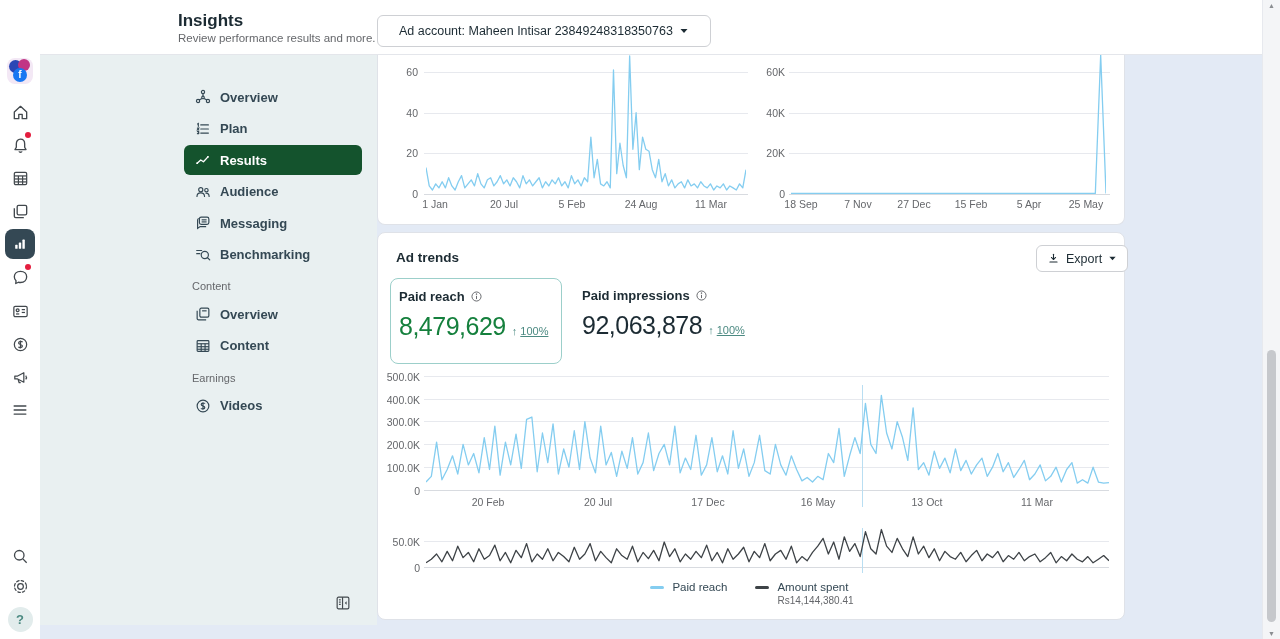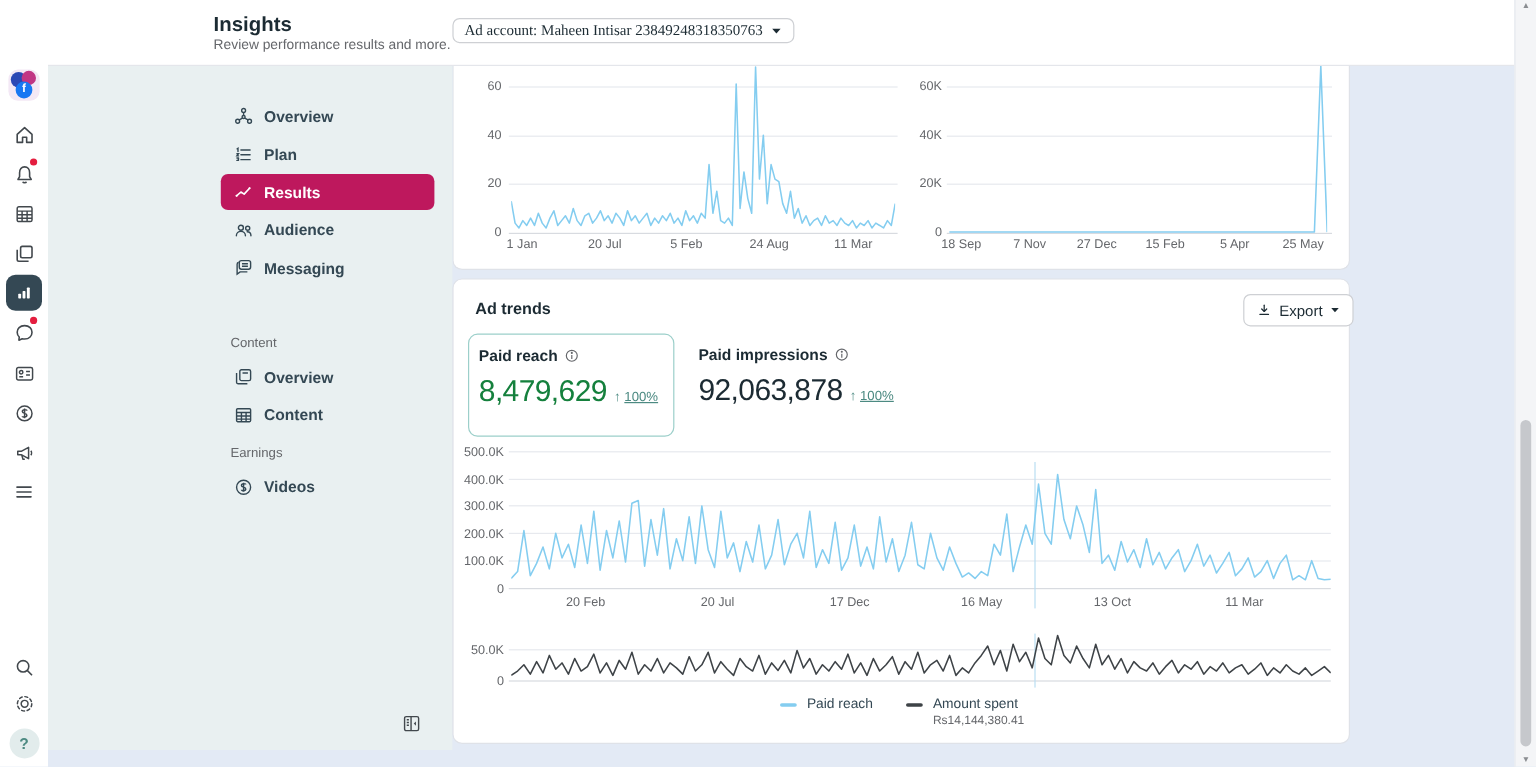--- a/index.html
+++ b/index.html
@@ -9,40 +9,40 @@
   .card { background:#fff; border:1px solid #dfe2e8; }
   .grid-line { position:absolute; height:1px; background:#e7e9ee; }
   .ylab { position:absolute; font-size:10.5px; color:#65676b; text-align:right; }
   .xlab { position:absolute; font-size:10.5px; color:#65676b; transform:translateX(-50%); white-space:nowrap; }
   .chart-svg { position:absolute; }
   .chart-svg svg { width:100%; height:100%; display:block; }
   .railbtn { position:absolute; left:0; width:40px; height:32px; display:flex; align-items:center; justify-content:center; }
   .railbtn svg { display:block; }
   .reddot { position:absolute; width:6px; height:6px; border-radius:50%; background:#e41e3f; }
   .navitem { position:absolute; left:144px; width:178px; height:30px; display:flex; align-items:center; gap:8px; padding-left:10px; border-radius:6px; font-size:13px; font-weight:bold; color:#344854; cursor:pointer; }
-  .navitem.active { background:#be185d; color:#fff; }
+  .navitem.active { background:#14532d; color:#fff; }
   .navsection { position:absolute; left:152px; font-size:11px; color:#65676b; }
   .btn { display:flex; align-items:center; gap:6px; background:#fff; border:1px solid #ced0d4; border-radius:6px; font-size:12.5px; color:#1c2b33; cursor:pointer; }
   .hoverline { position:absolute; width:1px; background:#b9def2; }
   .legend-dash { width:14px; height:3px; border-radius:2px; display:inline-block; }
 </style>
 </head>
 <body>
 
 <div class="abs" style="left:0;top:0;width:1262px;height:55px;background:#fff;border-bottom:1px solid #e4e6eb;">
   <div class="abs" style="left:6px;top:15px;width:28px;height:24px;">
     <svg width="28" height="24" viewBox="0 0 28 24">
         <circle cx="9.5" cy="12" r="6" fill="none" stroke="#0a7cff" stroke-width="3"></circle>
         <circle cx="18.5" cy="12" r="6" fill="none" stroke="#1b74e4" stroke-width="3"></circle>
       </svg>
   </div>
   <div class="abs" style="left:178px;top:11px;font-size:17px;font-weight:bold;color:#1c2b33;">Insights</div>
   <div class="abs" style="left:178px;top:32px;font-size:11.5px;color:#65676b;">Review performance results and more.</div>
 
-  <div class="abs btn" style="left:377px;top:15px;height:21px;padding:0 9px;font-family:Liberation Serif, serif;">
+  <div class="abs btn" style="left:377px;top:15px;height:32px;padding:0 21px;">
     <span>Ad account: Maheen Intisar 23849248318350763</span>
     <svg width="10" height="10" viewBox="0 0 10 10">
         <path d="M1.5 3 L5 7 L8.5 3 Z" fill="#1c2b33"></path>
       </svg>
   </div>
 
 </div>
 
 <div class="abs" style="left:0;top:0;width:40px;height:639px;background:#fff;">
   <div class="railbtn" style="top:55px;">
@@ -183,20 +183,29 @@
     <span>Messaging</span>
   </div>
   <div class="navitem" style="top:121.5px;">
     <svg width="18" height="18" viewBox="0 0 20 20" fill="none" stroke="#344854" stroke-width="1.3" stroke-linecap="round">
         <circle cx="7.5" cy="7.5" r="2.3"></circle>
         <path d="M3.3 15 C3.3 12.4 5.3 10.9 7.5 10.9 C9.7 10.9 11.7 12.4 11.7 15"></path>
         <circle cx="13.8" cy="8" r="1.9"></circle>
         <path d="M13.3 11.3 C15.4 11.3 16.8 12.8 16.8 15"></path>
       </svg>
     <span>Audience</span>
+  </div>
+  <div class="navitem" style="top:184.5px;">
+    <svg width="18" height="18" viewBox="0 0 20 20" fill="none" stroke="#344854" stroke-width="1.3" stroke-linecap="round">
+        <line x1="3" y1="5" x2="8.5" y2="5"></line>
+        <line x1="3" y1="8.5" x2="6.5" y2="8.5"></line>
+        <circle cx="12" cy="10" r="4"></circle>
+        <line x1="14.8" y1="12.8" x2="17.5" y2="15.5"></line>
+      </svg>
+    <span>Benchmarking</span>
   </div>
 
   <div class="navsection" style="top:225px;">Content</div>
   <div class="navitem" style="top:244px;">
     <svg width="18" height="18" viewBox="0 0 20 20" fill="none" stroke="#344854" stroke-width="1.3">
         <rect x="6.5" y="3.5" width="10" height="10" rx="1.5"></rect>
         <path d="M13.5 16.5 H5 C4.2 16.5 3.5 15.8 3.5 15 V6.5"></path>
         <line x1="9" y1="6.5" x2="14" y2="6.5"></line>
       </svg>
     <span>Overview</span>

